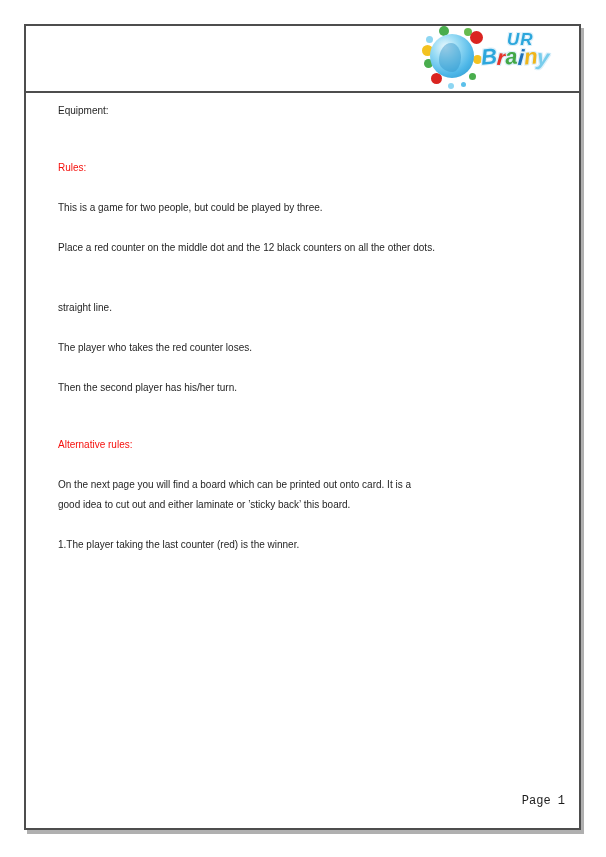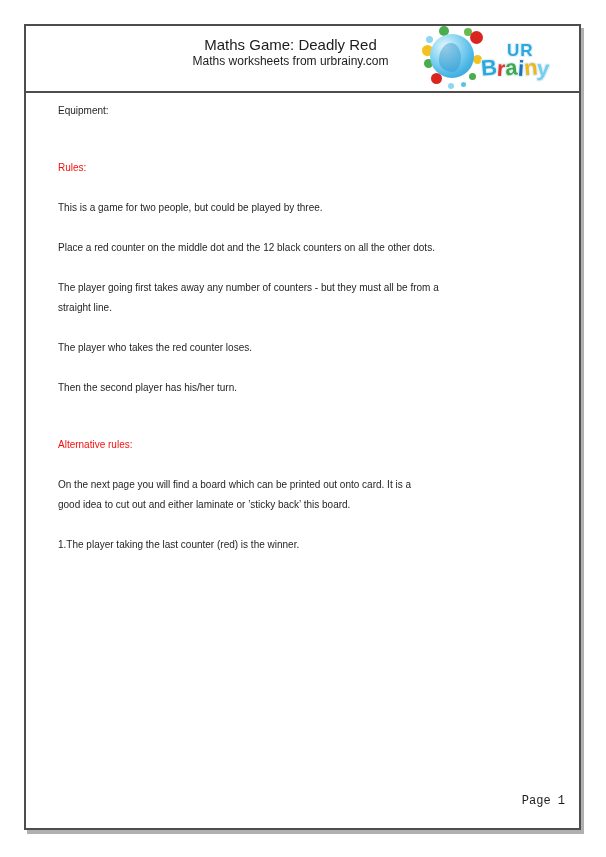--- a/index.html
+++ b/index.html
@@ -36,21 +36,21 @@
   .d-green2  { right:9px;  top:-1px;  width:8px;  height:8px;  background:#66bb4f; }
   .d-yellow1 { left:-3px;  top:16px;  width:11px; height:11px; background:#f3c220; }
   .d-blue1   { left:1px;   top:7px;   width:7px;  height:7px;  background:#8ed6f2; }
   .d-green3  { left:-1px;  top:30px;  width:9px;  height:9px;  background:#49ad4d; }
   .d-red2    { left:6px;   bottom:1px;width:11px; height:11px; background:#da2420; }
   .d-yellow2 { right:-1px; top:26px;  width:9px;  height:9px;  background:#f3c220; }
   .d-green4  { right:5px;  bottom:5px;width:7px;  height:7px;  background:#49ad4d; }
   .d-blue2   { left:23px;  bottom:-4px;width:6px; height:6px;  background:#8ed6f2; }
   .d-blue3   { right:15px; bottom:-2px;width:5px; height:5px;  background:#5bc0ea; }
 
-  .logo-text { position:absolute; left:58px; top:15px; font-weight:bold; }
+  .logo-text { position:absolute; left:58px; top:4px; font-weight:bold;font-style:italic; }
   .logo-text span {
     display:inline-block;
     text-shadow:1px 1px 0 #ddf0fa, -1px -1px 0 #ddf0fa, 1px -1px 0 #ddf0fa, -1px 1px 0 #ddf0fa, 0 0 3px #ffffff;
   }
   .logo-ur { font-size:17px; letter-spacing:1px; margin-left:26px; line-height:18px; }
   .logo-brainy { font-size:22px; line-height:22px; margin-top:-3px; }
   .logo-brainy span:nth-child(odd) { transform:rotate(-5deg); }
   .logo-brainy span:nth-child(even){ transform:rotate(4deg) translateY(1px); }
 
   
@@ -60,24 +60,20 @@
   .section-heading { margin-top:37px; }
 
   .page-number { position:absolute; right:14px; bottom:20px; font-size:12px; color:#1c1c1c;font-family:Liberation Mono, monospace; }
 </style>
 </head>
 <body>
 
 <div class="page">
 
   <div class="header">
-    <div class="header-titles">
-      <div class="title">Maths Game: Deadly Red</div>
-      <div class="subtitle">Maths worksheets from urbrainy.com</div>
-    </div>
 
     <div class="logo">
       <div class="globe">
         <span class="dot d-green1"></span>
         <span class="dot d-green2"></span>
         <span class="dot d-red1"></span>
         <span class="dot d-yellow1"></span>
         <span class="dot d-blue1"></span>
         <span class="dot d-green3"></span>
         <span class="dot d-red2"></span>
@@ -112,21 +108,21 @@
 
     <p class="para">
       <span>This is a game for two people, but could be played by three.</span>
     </p>
 
     <p class="para">
       <span>Place a red counter on the middle dot and the 12 black counters on all the other dots.</span>
     </p>
 
     <p class="para">
-      <span>The player going first takes away any number of counters - but they must all be from a</span><br>
+      <br>
       <span>straight line.</span>
     </p>
 
     <p class="para">
       <span>The player who takes the red counter loses.</span>
     </p>
 
     <p class="para">
       <span>Then the second player has his/her turn.</span>
     </p>

